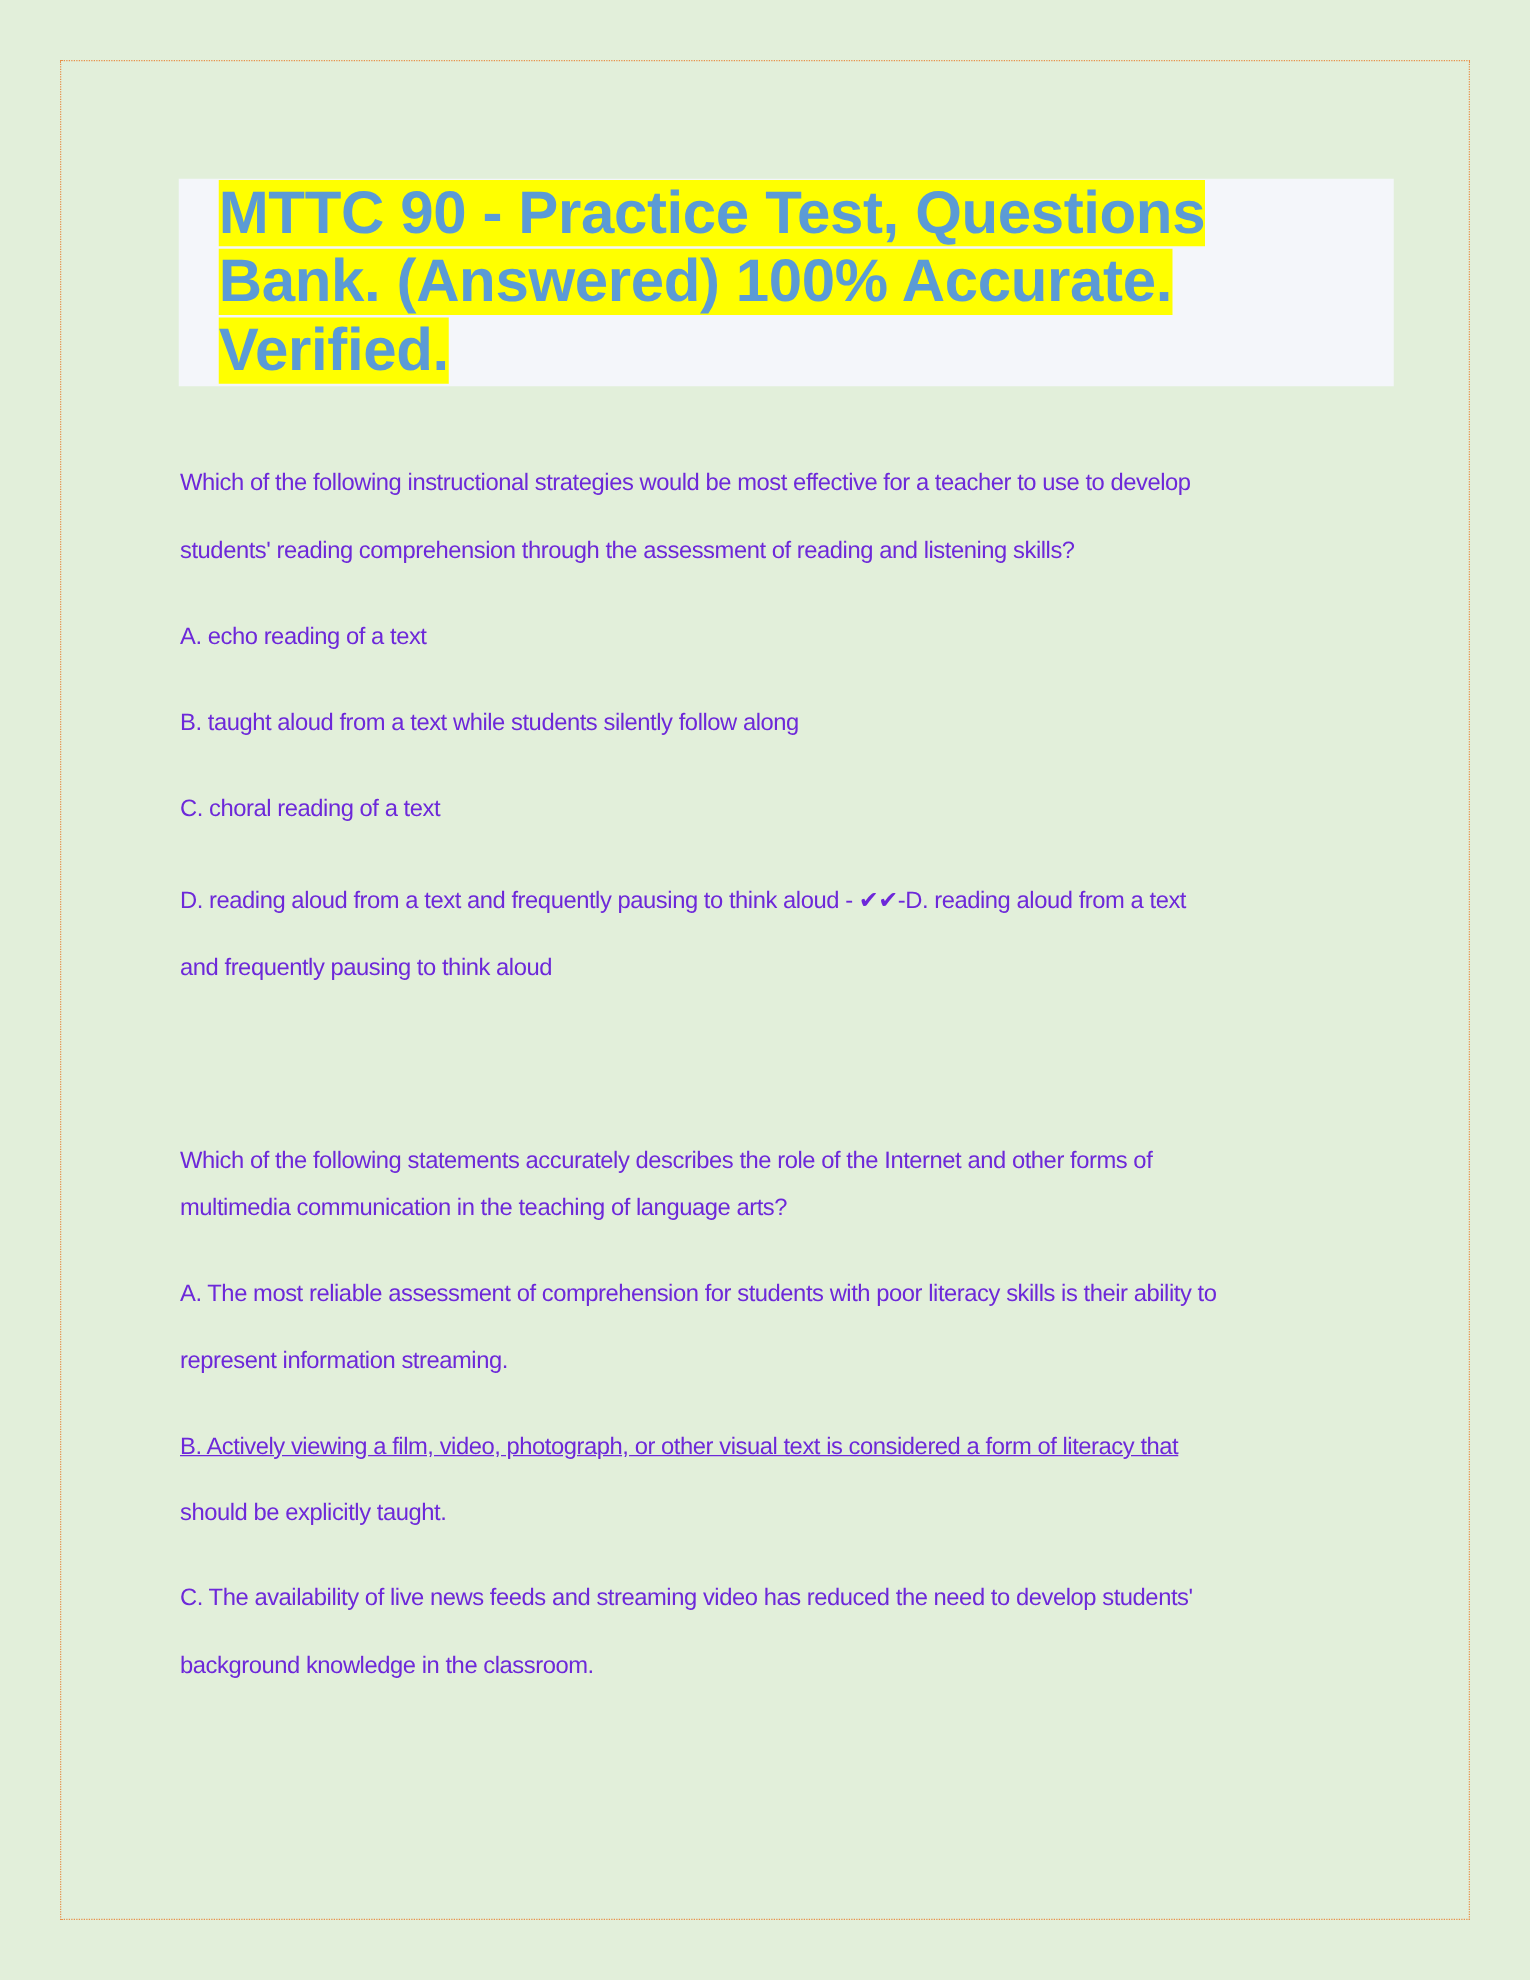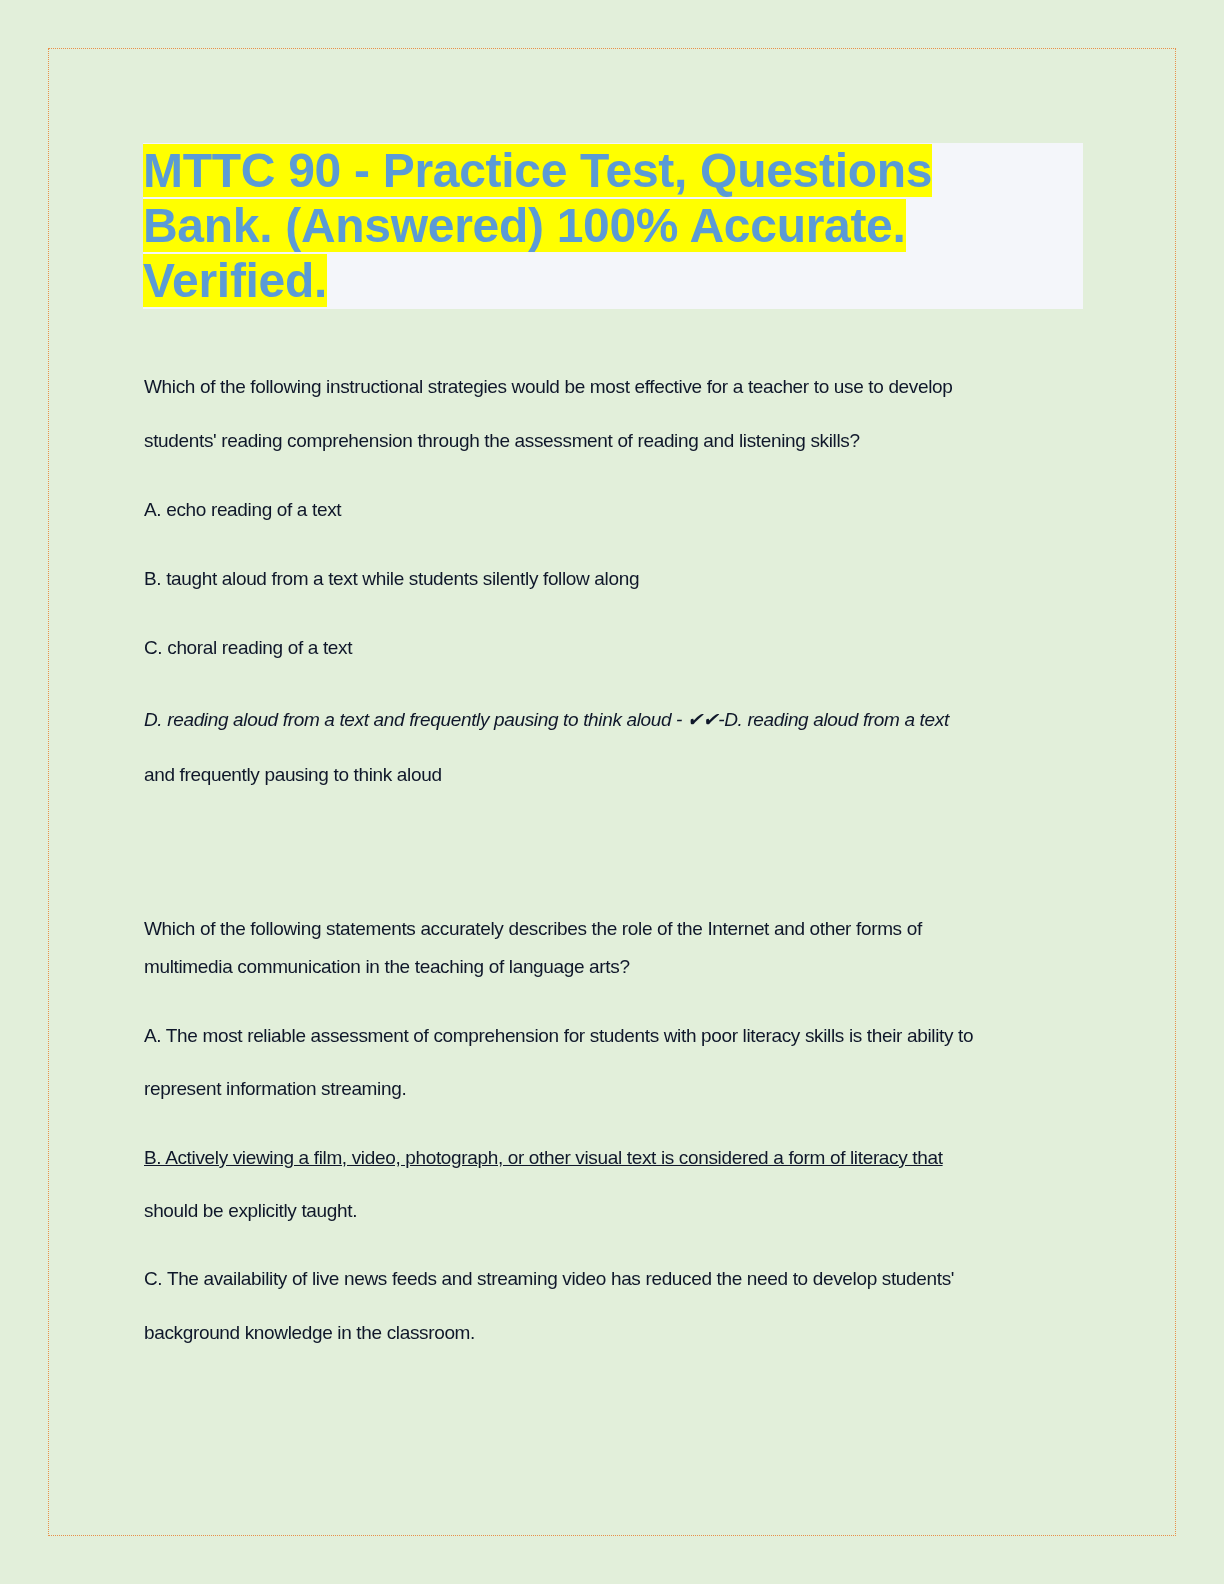--- a/index.html
+++ b/index.html
@@ -23,39 +23,40 @@
       border: 1px dotted #e8904a;
       box-sizing: border-box;
     }
     .title-block {
       position: absolute;
       left: 143px;
       top: 143px;
       width: 940px;
       height: 166px;
       background: #f4f6fa;
+      padding-left: 32px;
     }
     .title {
       margin: 0;
       font-family: "Liberation Sans", sans-serif;
       font-weight: bold;
       font-size: 48px;
       line-height: 55px;
       color: #5b9bd5;
       letter-spacing: -0.3px;
     }
     .title .hl {
       background: #ffff00;
     }
     .body-text {
       position: absolute;
       left: 144px;
       font-family: "Liberation Sans", sans-serif;
       font-size: 19px;
-      color: #0f172a;
+      color: #6d28d9;
       letter-spacing: -0.35px;
       white-space: nowrap;
     }
   </style>
 </head>
 <body>
 
 <div class="page-border"></div>
 
 <div class="title-block">
@@ -65,21 +66,21 @@
     <span class="hl">Verified.</span>
   </h1>
 </div>
 
 <div class="body-text" style="top:376px;">Which of the following instructional strategies would be most effective for a teacher to use to develop</div>
 <div class="body-text" style="top:430px;">students' reading comprehension through the assessment of reading and listening skills?</div>
 
 <div class="body-text" style="top:499px;">A. echo reading of a text</div>
 <div class="body-text" style="top:568px;">B. taught aloud from a text while students silently follow along</div>
 <div class="body-text" style="top:637px;">C. choral reading of a text</div>
-<div class="body-text" style="top:708px;font-style:italic;">D. reading aloud from a text and frequently pausing to think aloud - ✔✔-D. reading aloud from a text</div>
+<div class="body-text" style="top:708px;">D. reading aloud from a text and frequently pausing to think aloud - ✔✔-D. reading aloud from a text</div>
 <div class="body-text" style="top:764px;">and frequently pausing to think aloud</div>
 
 <div class="body-text" style="top:902px;margin-top:16px;">Which of the following statements accurately describes the role of the Internet and other forms of</div>
 <div class="body-text" style="top:956px;">multimedia communication in the teaching of language arts?</div>
 
 <div class="body-text" style="top:1025px;">A. The most reliable assessment of comprehension for students with poor literacy skills is their ability to</div>
 <div class="body-text" style="top:1078px;">represent information streaming.</div>
 <div class="body-text" style="top:1147px;text-decoration:underline;">B. Actively viewing a film, video, photograph, or other visual text is considered a form of literacy that</div>
 <div class="body-text" style="top:1200px;">should be explicitly taught.</div>
 <div class="body-text" style="top:1268px;">C. The availability of live news feeds and streaming video has reduced the need to develop students'</div>

